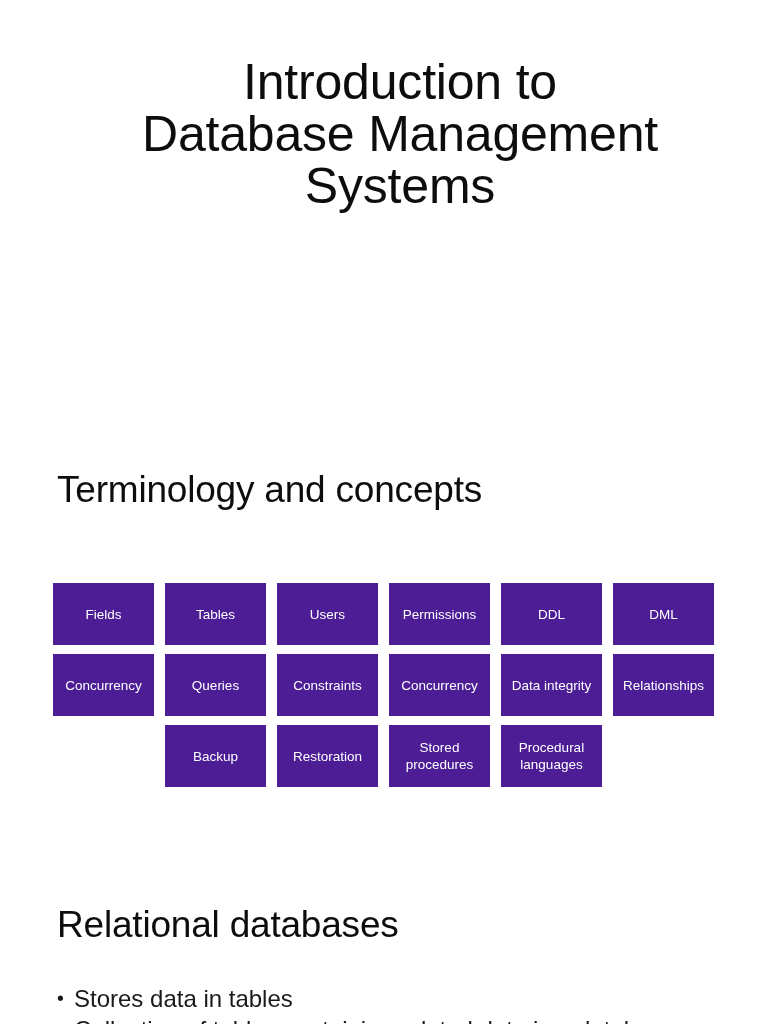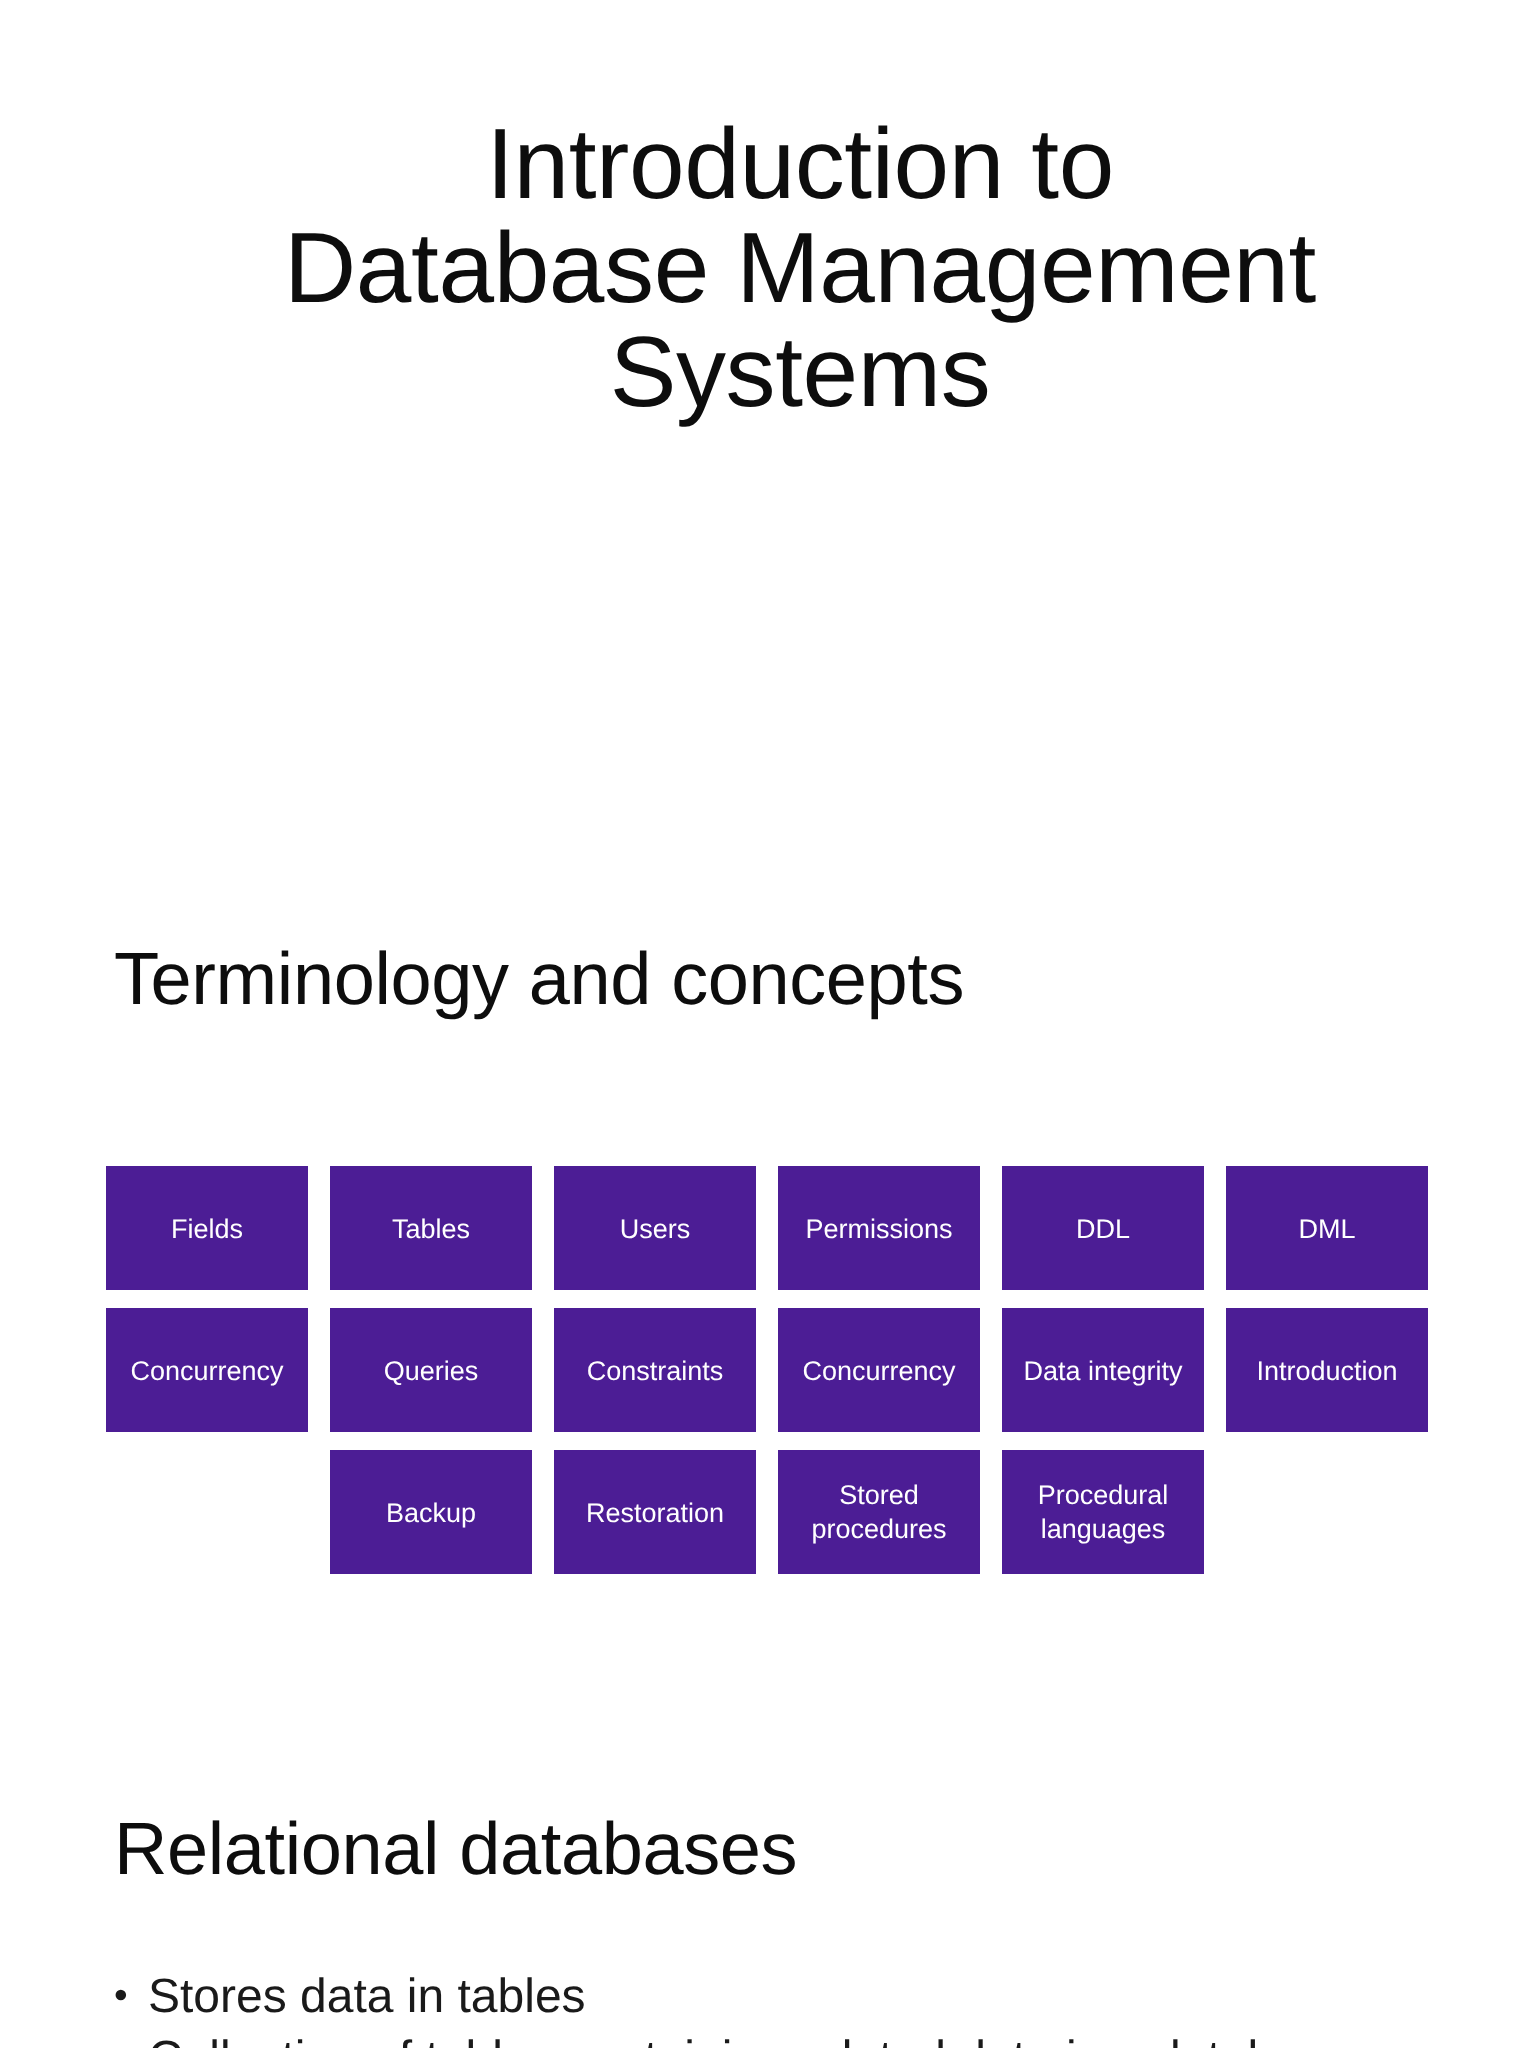--- a/index.html
+++ b/index.html
@@ -150,21 +150,21 @@
       <div class="concept-box">DDL</div>
       <div class="concept-box">DML</div>
     </div>
 
     <div class="concept-row">
       <div class="concept-box">Concurrency</div>
       <div class="concept-box">Queries</div>
       <div class="concept-box">Constraints</div>
       <div class="concept-box">Concurrency</div>
       <div class="concept-box">Data integrity</div>
-      <div class="concept-box">Introduction</div>
+      <div class="concept-box">Relationships</div>
     </div>
 
     <div class="concept-row indent-1">
       <div class="concept-box">Backup</div>
       <div class="concept-box">Restoration</div>
       <div class="concept-box">Stored procedures</div>
       <div class="concept-box">Procedural languages</div>
     </div>
 
   </div>

